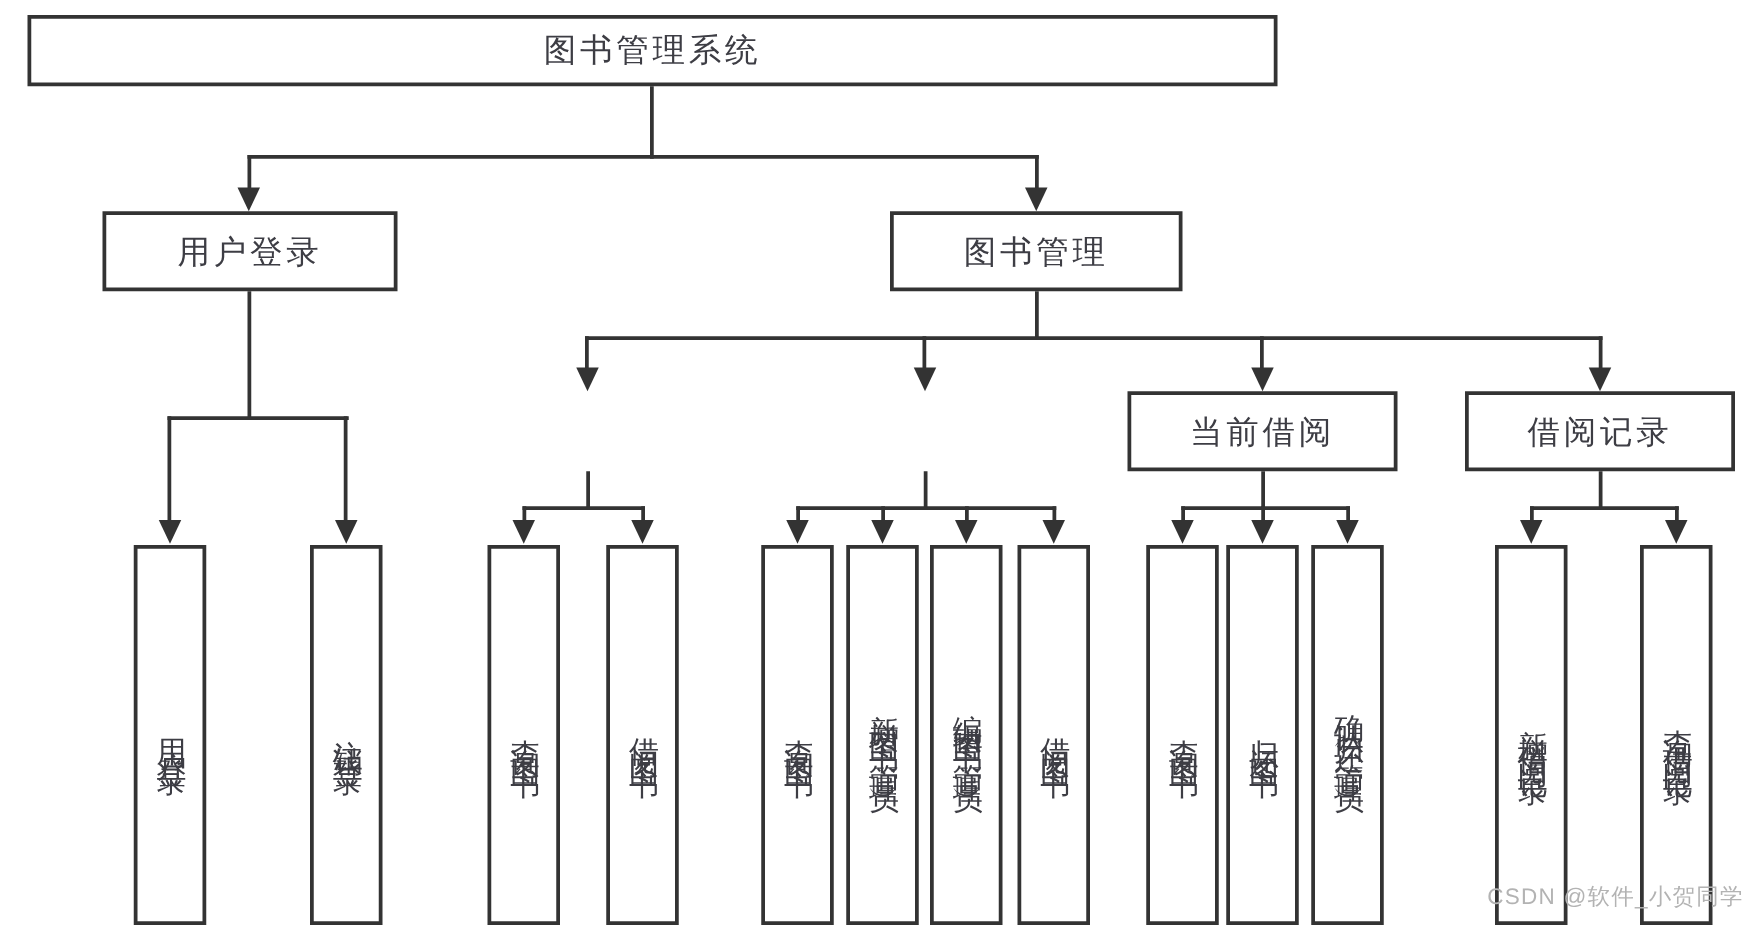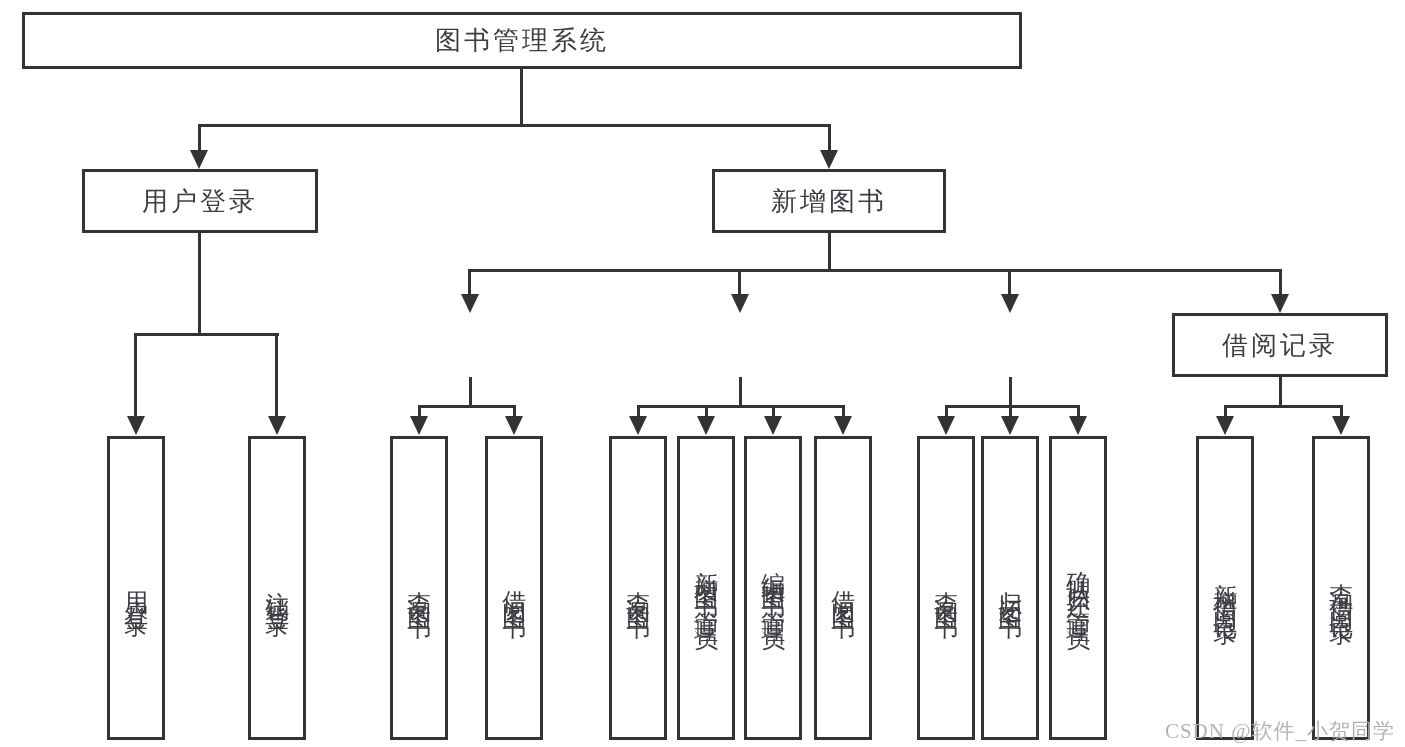--- a/index.html
+++ b/index.html
@@ -19,43 +19,46 @@
     letter-spacing:8px; line-height:1.1; white-space:nowrap;
   }
   .vline { position:absolute; width:3px; background:#333333; }
   .hline { position:absolute; height:3px; background:#333333; }
   .arrow {
     position:absolute; width:0; height:0;
     border-left:9px solid transparent; border-right:9px solid transparent;
     border-top:19px solid #333333;
   }
   .watermark {
-    position:absolute; right:10px; bottom:2px;
-    font-size:21px; color:#b3b3b3; letter-spacing:1px;font-family:Liberation Serif, serif;
+    position:absolute; right:10px; bottom:18px;
+    font-size:18px; color:#b3b3b3; letter-spacing:1px;
   }
 </style>
 </head>
 <body>
 
 <div class="canvas">
 
   <div class="box hbox" style="left:22px; top:12px; width:1000px; height:57px;">
     <span>图书管理系统</span>
   </div>
 
   <div class="box hbox" style="left:82px; top:169px; width:236px; height:64px;">
     <span>用户登录</span>
   </div>
 
   <div class="box hbox" style="left:712px; top:169px; width:234px; height:64px;">
-    <span>新增图书</span>
+    <span>图书管理</span>
   </div>
 
 
 
+  <div class="box hbox" style="left:902px; top:313px; width:216px; height:64px;">
+    <span>当前借阅</span>
+  </div>
 
   <div class="box hbox" style="left:1172px; top:313px; width:216px; height:64px;">
     <span>借阅记录</span>
   </div>
 
   <div class="box vbox" style="left:107px; top:436px; width:58px; height:304px;">
     <span class="vtxt">用户登录</span>
   </div>
   <div class="box vbox" style="left:248px; top:436px; width:58px; height:304px;">
     <span class="vtxt">注销登录</span>

